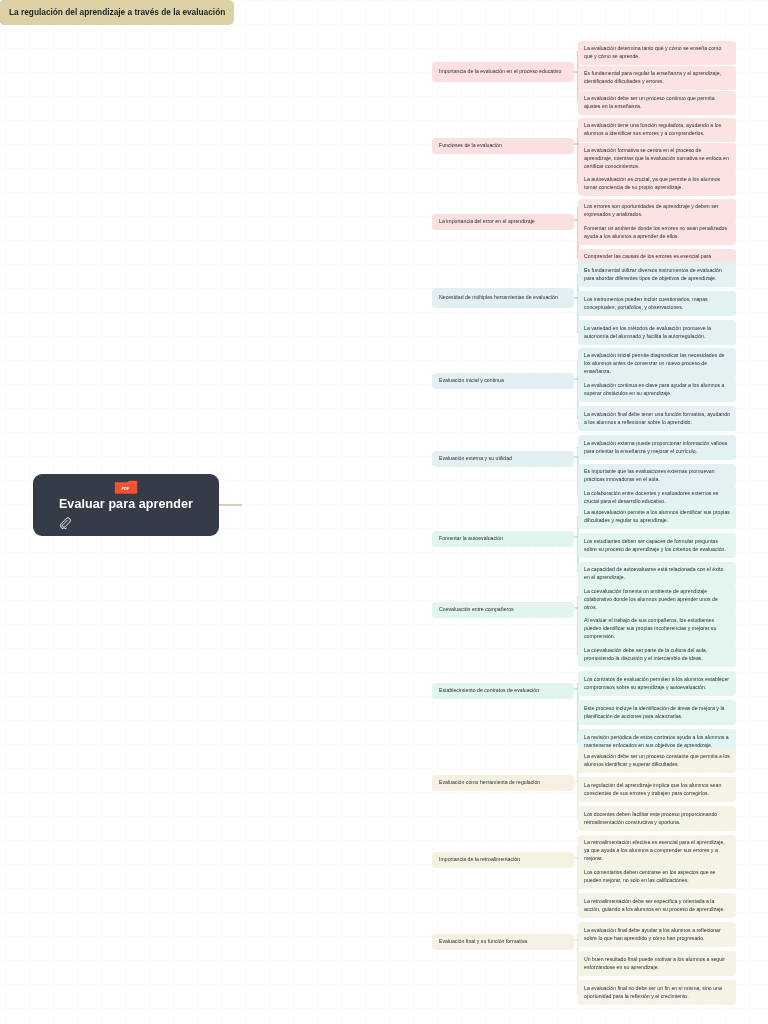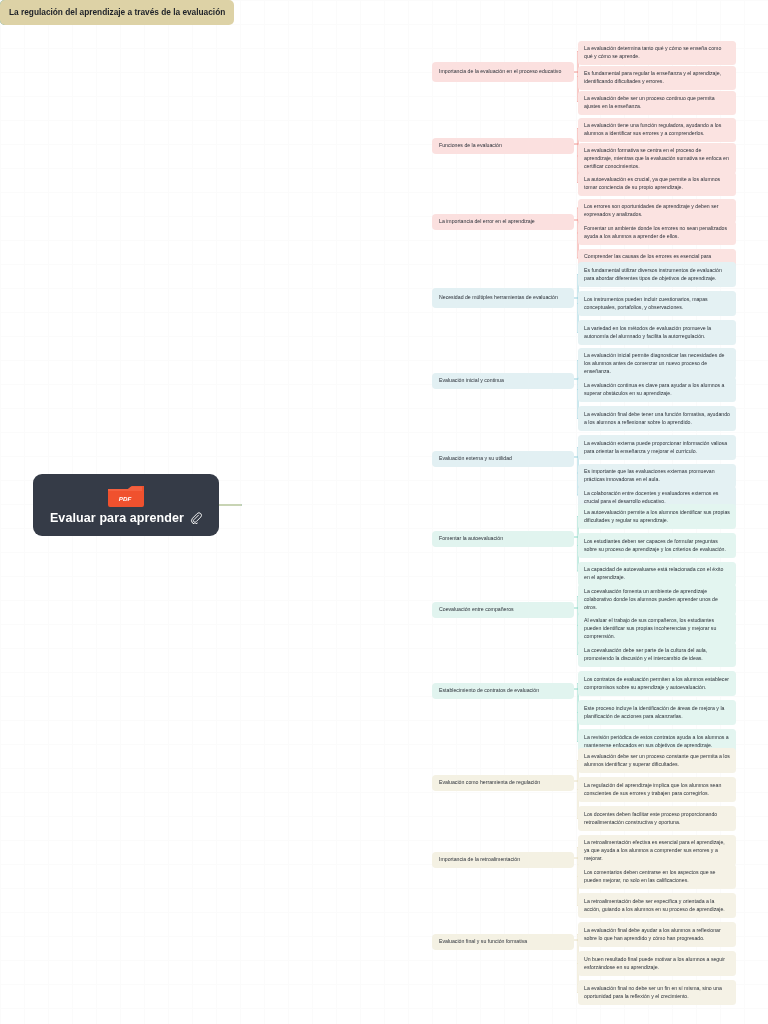--- a/index.html
+++ b/index.html
@@ -48,23 +48,23 @@
     padding: 6px 8px 7px;
   }
   .root-pdf-icon {
     width: 40px;
     height: 24px;
     margin-bottom: 2px;
     display: block;
   }
   .root-title-row {
     display: flex;
-    align-items: center;
     gap: 6px;
     white-space: nowrap;
+    flex-direction: column;
   }
   .root-title {
     color: #ffffff;
     font-size: 12.5px;
     font-weight: 700;
     letter-spacing: .1px;
   }
   .clip-icon { width: 12px; height: 12px; display:block; }
 
   

